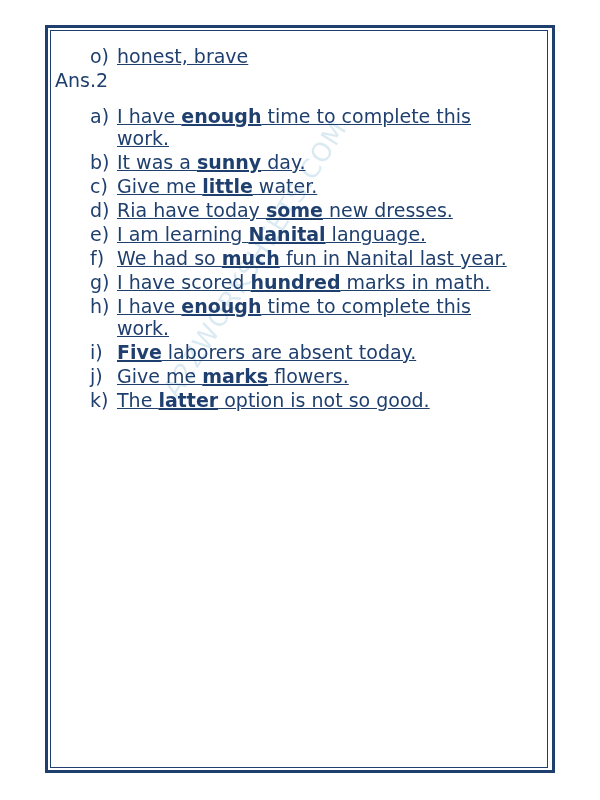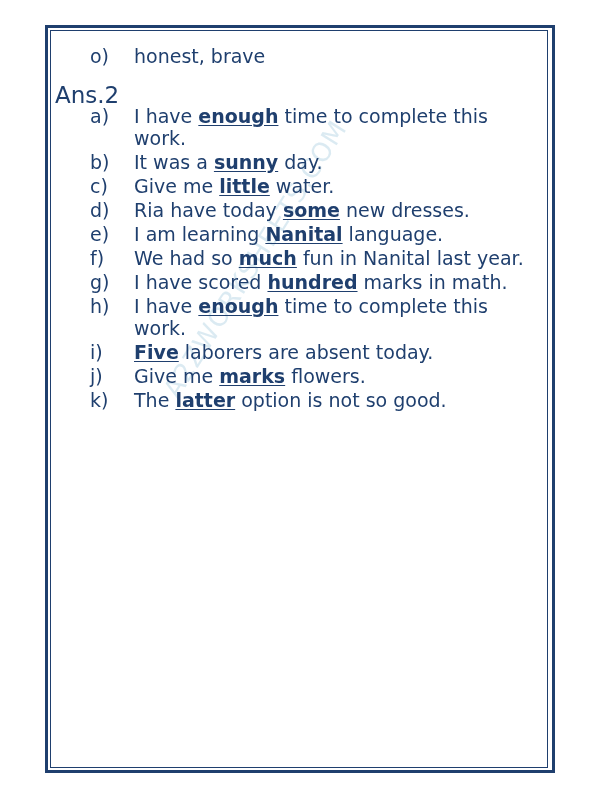--- a/index.html
+++ b/index.html
@@ -5,22 +5,22 @@
   html, body { margin: 0; padding: 0; background: #ffffff; }
   body { width: 600px; height: 800px; position: relative; overflow: hidden;
          font-family: "DejaVu Sans", sans-serif; color: #1f3f6e; }
   .outer-border { position: absolute; left: 45px; top: 25px; width: 504px; height: 742px;
                   border: 3px solid #1f3f6e; }
   .inner-border { position: absolute; left: 50px; top: 30px; width: 496px; height: 736px;
                   border: 1px solid #1f3f6e; }
   .content { position: absolute; left: 0; top: 0; width: 600px; height: 800px; }
   .line { position: absolute; font-size: 19px; line-height: 22px; white-space: nowrap; }
   .label { position: absolute; left: 90px; width: 30px; }
-  .text { position: absolute; left: 134px; }
-  .ans-head { position: absolute; left: 55px; font-size: 23px; line-height: 22px; margin-top: 15px; }
+  .text { position: absolute; left: 117px; text-decoration: underline; }
+  .ans-head { position: absolute; left: 55px; font-size: 19px; line-height: 22px; }
   .ans-word { font-weight: bold; text-decoration: underline; text-underline-offset: 2px; }
   .watermark { position: absolute; left: 170px; top: 380px; font-size: 26px;
                color: #d3e6ef; transform: rotate(-58deg); transform-origin: left center;
                letter-spacing: 1px; white-space: nowrap; opacity: 0.8; }
 </style>
 </head>
 <body>
 
 <div class="outer-border"></div>
 <div class="inner-border"></div>

